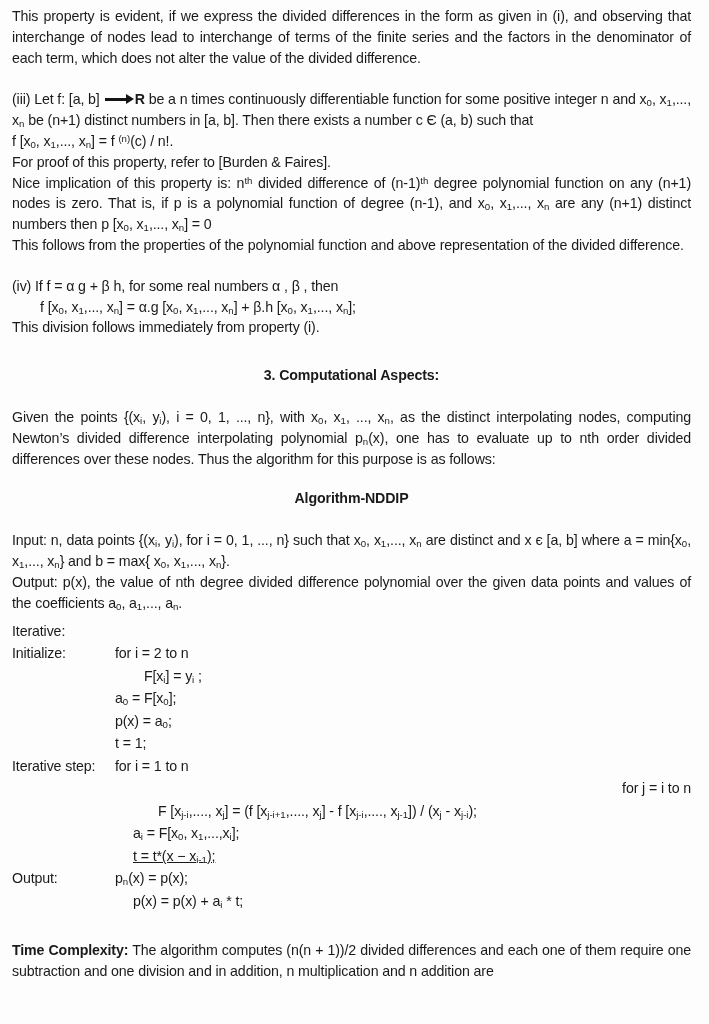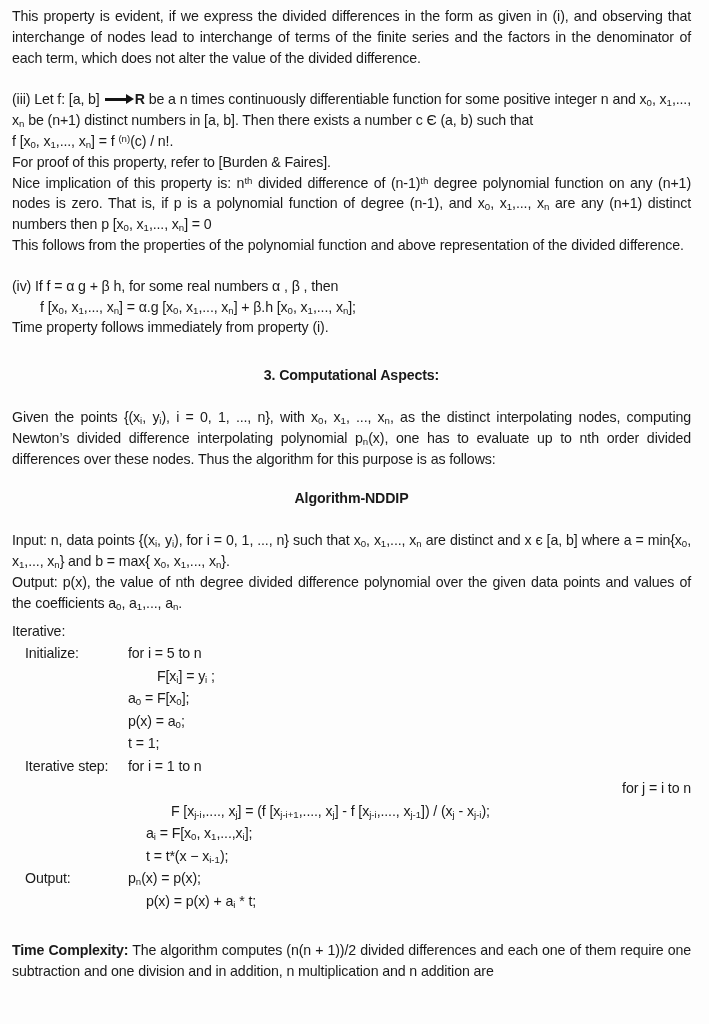--- a/index.html
+++ b/index.html
@@ -36,21 +36,20 @@
     font-weight: 700;
     line-height: 20.8px;
     text-align: center;
   }
   .bold { font-weight: 700; }
   .spacer { width: 100%; }
   .algo-row {
     position: relative;
     line-height: 22.5px;
     white-space: nowrap;
-    margin-left: 13px;
   }
   .algo-label {
     position: absolute;
     left: 0;
     top: 0;
   }
   sub {
     font-size: 68%;
     vertical-align: -0.25em;
     line-height: 0;
@@ -91,40 +90,40 @@
       <div class="para"><span>This property is evident, if we express the divided differences in the form as given in (i), and observing that interchange of nodes lead to interchange of terms of the finite series and the factors in the denominator of each term, which does not alter the value of the divided difference.</span></div>
       <div class="spacer" style="height: 21px;"></div>
       <div class="para"><span>(iii) Let  f: [a, b]</span><span class="arrow-icon"></span><span class="bold">R</span><span> be a n times continuously differentiable function for some positive integer n and  x<sub>0</sub>, x<sub>1</sub>,..., x<sub>n</sub> be (n+1) distinct numbers in [a, b]. Then there exists a number c Є (a, b) such that</span></div>
       <div class="line"><span>f [x<sub>0</sub>, x<sub>1</sub>,..., x<sub>n</sub>] = f <sup>(n)</sup>(c) / n!.</span></div>
       <div class="line"><span>For proof of this property, refer to [Burden &amp; Faires].</span></div>
       <div class="para"><span>Nice implication of this property is: n<sup>th</sup> divided difference of (n-1)<sup>th</sup> degree polynomial function on any (n+1) nodes is zero.  That is, if p is a polynomial function of degree (n-1), and  x<sub>0</sub>, x<sub>1</sub>,..., x<sub>n</sub> are any (n+1) distinct numbers then  p [x<sub>0</sub>, x<sub>1</sub>,..., x<sub>n</sub>] = 0</span></div>
       <div class="para"><span>This follows from the properties of the polynomial function and above representation of the divided difference.</span></div>
       <div class="spacer" style="height: 20px;"></div>
       <div class="line"><span>(iv) If  f = α g + β h, for some  real numbers α , β , then</span></div>
       <div class="line" style="padding-left: 28px;"><span>f [x<sub>0</sub>, x<sub>1</sub>,..., x<sub>n</sub>] = α.g [x<sub>0</sub>, x<sub>1</sub>,..., x<sub>n</sub>] + β.h [x<sub>0</sub>, x<sub>1</sub>,..., x<sub>n</sub>];</span></div>
-      <div class="line"><span>Time property follows immediately from property (i).</span></div>
+      <div class="line"><span>This division follows immediately from property (i).</span></div>
       <div class="spacer" style="height: 27px;"></div>
       <div class="heading"><span class="bold">3. Computational Aspects:</span></div>
       <div class="spacer" style="height: 21px;"></div>
       <div class="para"><span>Given the points {(x<sub>i</sub>, y<sub>i</sub>), i = 0, 1, ..., n},  with x<sub>0</sub>, x<sub>1</sub>, ..., x<sub>n</sub>, as the distinct interpolating nodes, computing Newton’s divided difference interpolating polynomial p<sub>n</sub>(x), one has to evaluate up to nth order divided differences over these nodes. Thus the algorithm for this purpose is as follows:</span></div>
       <div class="spacer" style="height: 19px;"></div>
       <div class="heading"><span class="bold">Algorithm-NDDIP</span></div>
       <div class="spacer" style="height: 21px;"></div>
       <div class="para"><span>Input: n,  data points {(x<sub>i</sub>, y<sub>i</sub>), for i = 0, 1, ..., n}  such that  x<sub>0</sub>, x<sub>1</sub>,..., x<sub>n</sub> are distinct and x є [a, b] where a = min{x<sub>0</sub>, x<sub>1</sub>,..., x<sub>n</sub>} and b = max{ x<sub>0</sub>, x<sub>1</sub>,..., x<sub>n</sub>}.</span></div>
       <div class="para"><span>Output: p(x), the value of nth degree divided difference polynomial over the given data points and values of the coefficients a<sub>0</sub>, a<sub>1</sub>,..., a<sub>n</sub>.</span></div>
       <div class="spacer" style="height: 8px;"></div>
       <div class="line"><span>Iterative:</span></div>
-      <div class="algo-row" style="padding-left: 103px;"><span class="algo-label">Initialize:</span><span>for  i = 5 to n</span></div>
+      <div class="algo-row" style="padding-left: 103px;"><span class="algo-label">Initialize:</span><span>for  i = 2 to n</span></div>
       <div class="algo-row" style="padding-left: 132px;"><span>F[x<sub>i</sub>] = y<sub>i</sub> ;</span></div>
       <div class="algo-row" style="padding-left: 103px;"><span>a<sub>0</sub> = F[x<sub>0</sub>];</span></div>
       <div class="algo-row" style="padding-left: 103px;"><span>p(x) = a<sub>0</sub>;</span></div>
       <div class="algo-row" style="padding-left: 103px;"><span>t = 1;</span></div>
       <div class="algo-row" style="padding-left: 103px;"><span class="algo-label">Iterative step:</span><span>for i = 1 to n</span></div>
       <div class="algo-row" style="padding-left: 128px; text-align: right;"><span>for j = i to n</span></div>
       <div class="algo-row" style="padding-left: 146px;"><span>F [x<sub>j-i</sub>,...., x<sub>j</sub>] = (f [x<sub>j-i+1</sub>,...., x<sub>j</sub>] - f [x<sub>j-i</sub>,...., x<sub>j-1</sub>]) / (x<sub>j</sub> - x<sub>j-i</sub>);</span></div>
       <div class="algo-row" style="padding-left: 121px;"><span>a<sub>i</sub> = F[x<sub>0</sub>, x<sub>1</sub>,...,x<sub>i</sub>];</span></div>
-      <div class="algo-row" style="padding-left: 121px;"><span>t = t*(x − x<sub>i-1</sub>);</span></div>
+      <div class="algo-row" style="padding-left: 121px; text-decoration: underline;"><span>t = t*(x − x<sub>i-1</sub>);</span></div>
       <div class="algo-row" style="padding-left: 103px;"><span class="algo-label">Output:</span><span>p<sub>n</sub>(x) = p(x);</span></div>
       <div class="algo-row" style="padding-left: 121px;"><span>p(x) = p(x) + a<sub>i</sub> * t;</span></div>
       <div class="spacer" style="height: 28px;"></div>
       <div class="para"><span class="bold">Time Complexity:</span><span>  The algorithm computes (n(n + 1))/2 divided differences and each one of them require one subtraction and one division and in addition, n multiplication and n addition are</span></div>
     </div>
 </main>
 
 </body></html>

